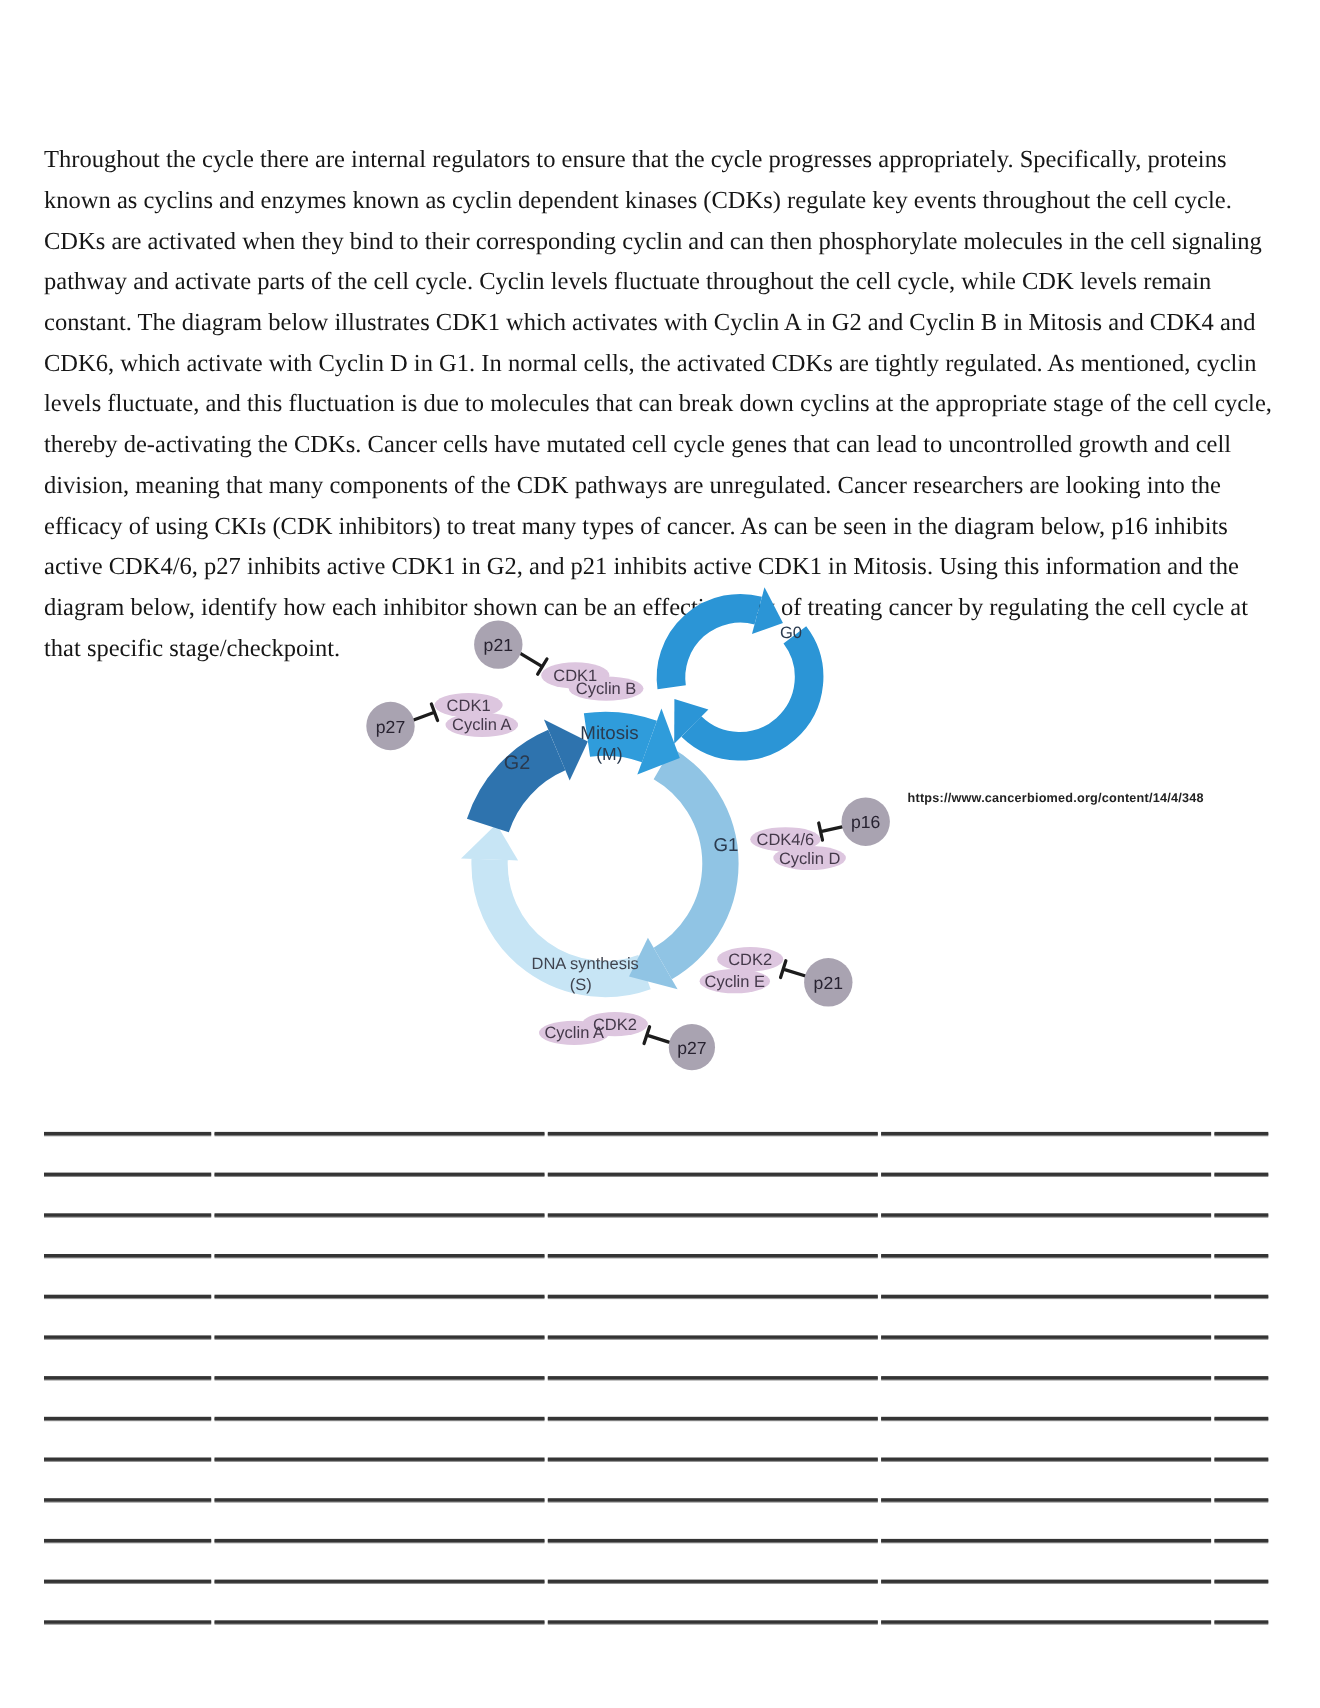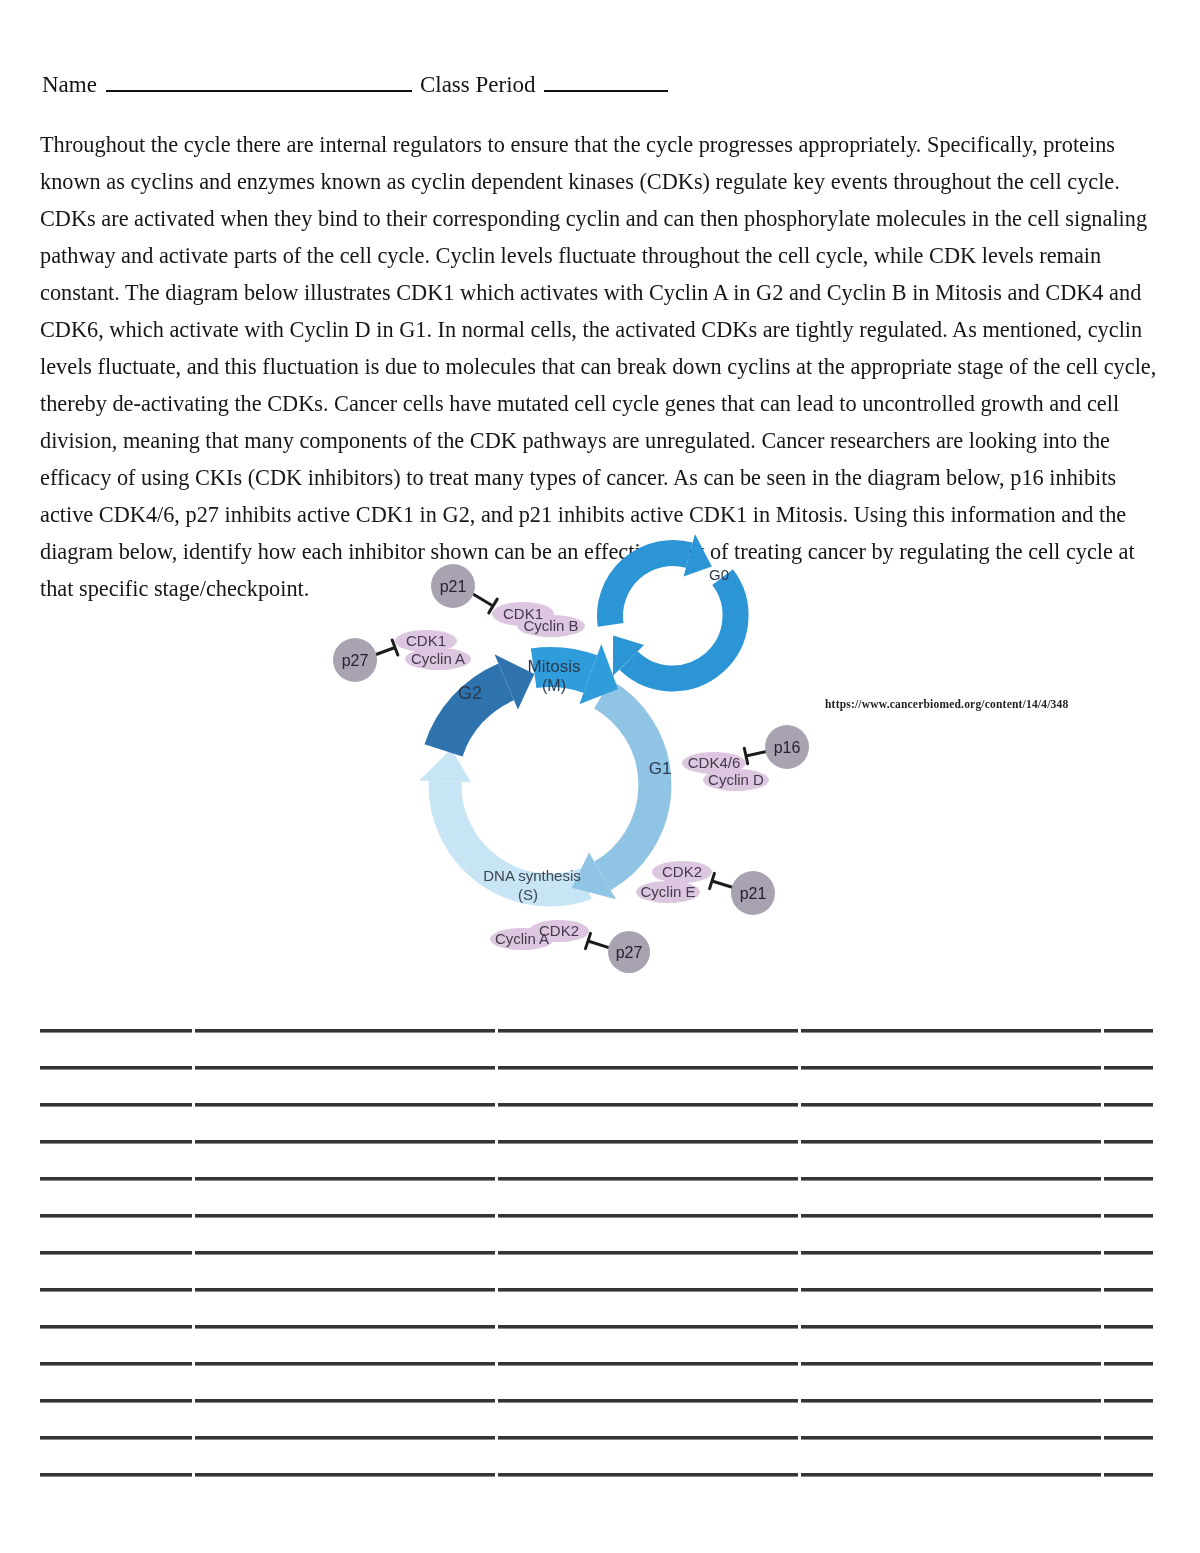--- a/index.html
+++ b/index.html
@@ -18,38 +18,37 @@
 
   
   .diagram{position:absolute;left:330px;top:533px;width:820px;height:470px;}
   .diagram svg{display:block;width:820px;height:470px;}
   .phase-label{font-family:"Liberation Sans","DejaVu Sans",sans-serif;fill:#2a3a4e;}
   .oval-label{font-family:"Liberation Sans","DejaVu Sans",sans-serif;font-size:15px;fill:#44394a;}
   .circle-label{font-family:"Liberation Sans","DejaVu Sans",sans-serif;font-size:16px;fill:#272230;}
   .s-label{font-family:"Liberation Sans","DejaVu Sans",sans-serif;font-size:15px;fill:#40444f;}
   .connector{stroke-width:3;stroke-linecap:round;fill:none;}
 
-  .source-url{position:absolute;left:825px;top:698px;
-              font-family:Liberation Serif, serif;
+  .source-url{position:absolute;left:825px;top:720px;
+              font-family:Liberation Sans, sans-serif;
               font-size:11.5px;font-weight:bold;letter-spacing:0.2px;color:#222;}
 
   
   .answer-lines{position:absolute;left:40px;top:1029px;width:1115px;}
   .answer-line{display:flex;gap:3px;height:3px;margin-bottom:34px;}
   .answer-line .seg{height:3px;background:#343434;box-shadow:0 1px 0 #8a8a8a;}
   .answer-line .s1{width:152px;}
   .answer-line .s2,.answer-line .s3,.answer-line .s4{width:300px;}
   .answer-line .s5{width:49px;}
 </style>
 </head>
 <body>
 
 <div class="page">
 
-  <div class="header"><span>Name</span><span class="blank name"></span><span>Class Period</span><span class="blank class"></span></div>
 
   <div class="paragraph">Throughout the cycle there are internal regulators to ensure that the cycle progresses appropriately. Specifically, proteins known as cyclins and enzymes known as cyclin dependent kinases (CDKs) regulate key events throughout the cell cycle. CDKs are activated when they bind to their corresponding cyclin and can then phosphorylate molecules in the cell signaling pathway and activate parts of the cell cycle. Cyclin levels fluctuate throughout the cell cycle, while CDK levels remain constant. The diagram below illustrates CDK1 which activates with Cyclin A in G2 and Cyclin B in Mitosis and CDK4 and CDK6, which activate with Cyclin D in G1. In normal cells, the activated CDKs are tightly regulated. As mentioned, cyclin levels fluctuate, and this fluctuation is due to molecules that can break down cyclins at the appropriate stage of the cell cycle, thereby de-activating the CDKs. Cancer cells have mutated cell cycle genes that can lead to uncontrolled growth and cell division, meaning that many components of the CDK pathways are unregulated. Cancer researchers are looking into the efficacy of using CKIs (CDK inhibitors) to treat many types of cancer. As can be seen in the diagram below, p16 inhibits active CDK4/6, p27 inhibits active CDK1 in G2, and p21 inhibits active CDK1 in Mitosis. Using this information and the diagram below, identify how each inhibitor shown can be an effective way of treating cancer by regulating the cell cycle at that specific stage/checkpoint.</div>
 
   <div class="diagram">
     <svg viewBox="0 0 820 470">
 
       <path d="M 255.9 350.7 A 105 105 0 0 1 115.1 248.3" stroke-width="33" fill="none" stroke="#c7e5f5"></path>
       <polygon points="89.1,247.4 141.0,249.2 121.3,216.1" fill="#c7e5f5"></polygon>
 
       <path d="M 272.5 161.1 A 105 105 0 0 1 272.5 342.9" stroke-width="33" fill="none" stroke="#90c4e4"></path>

